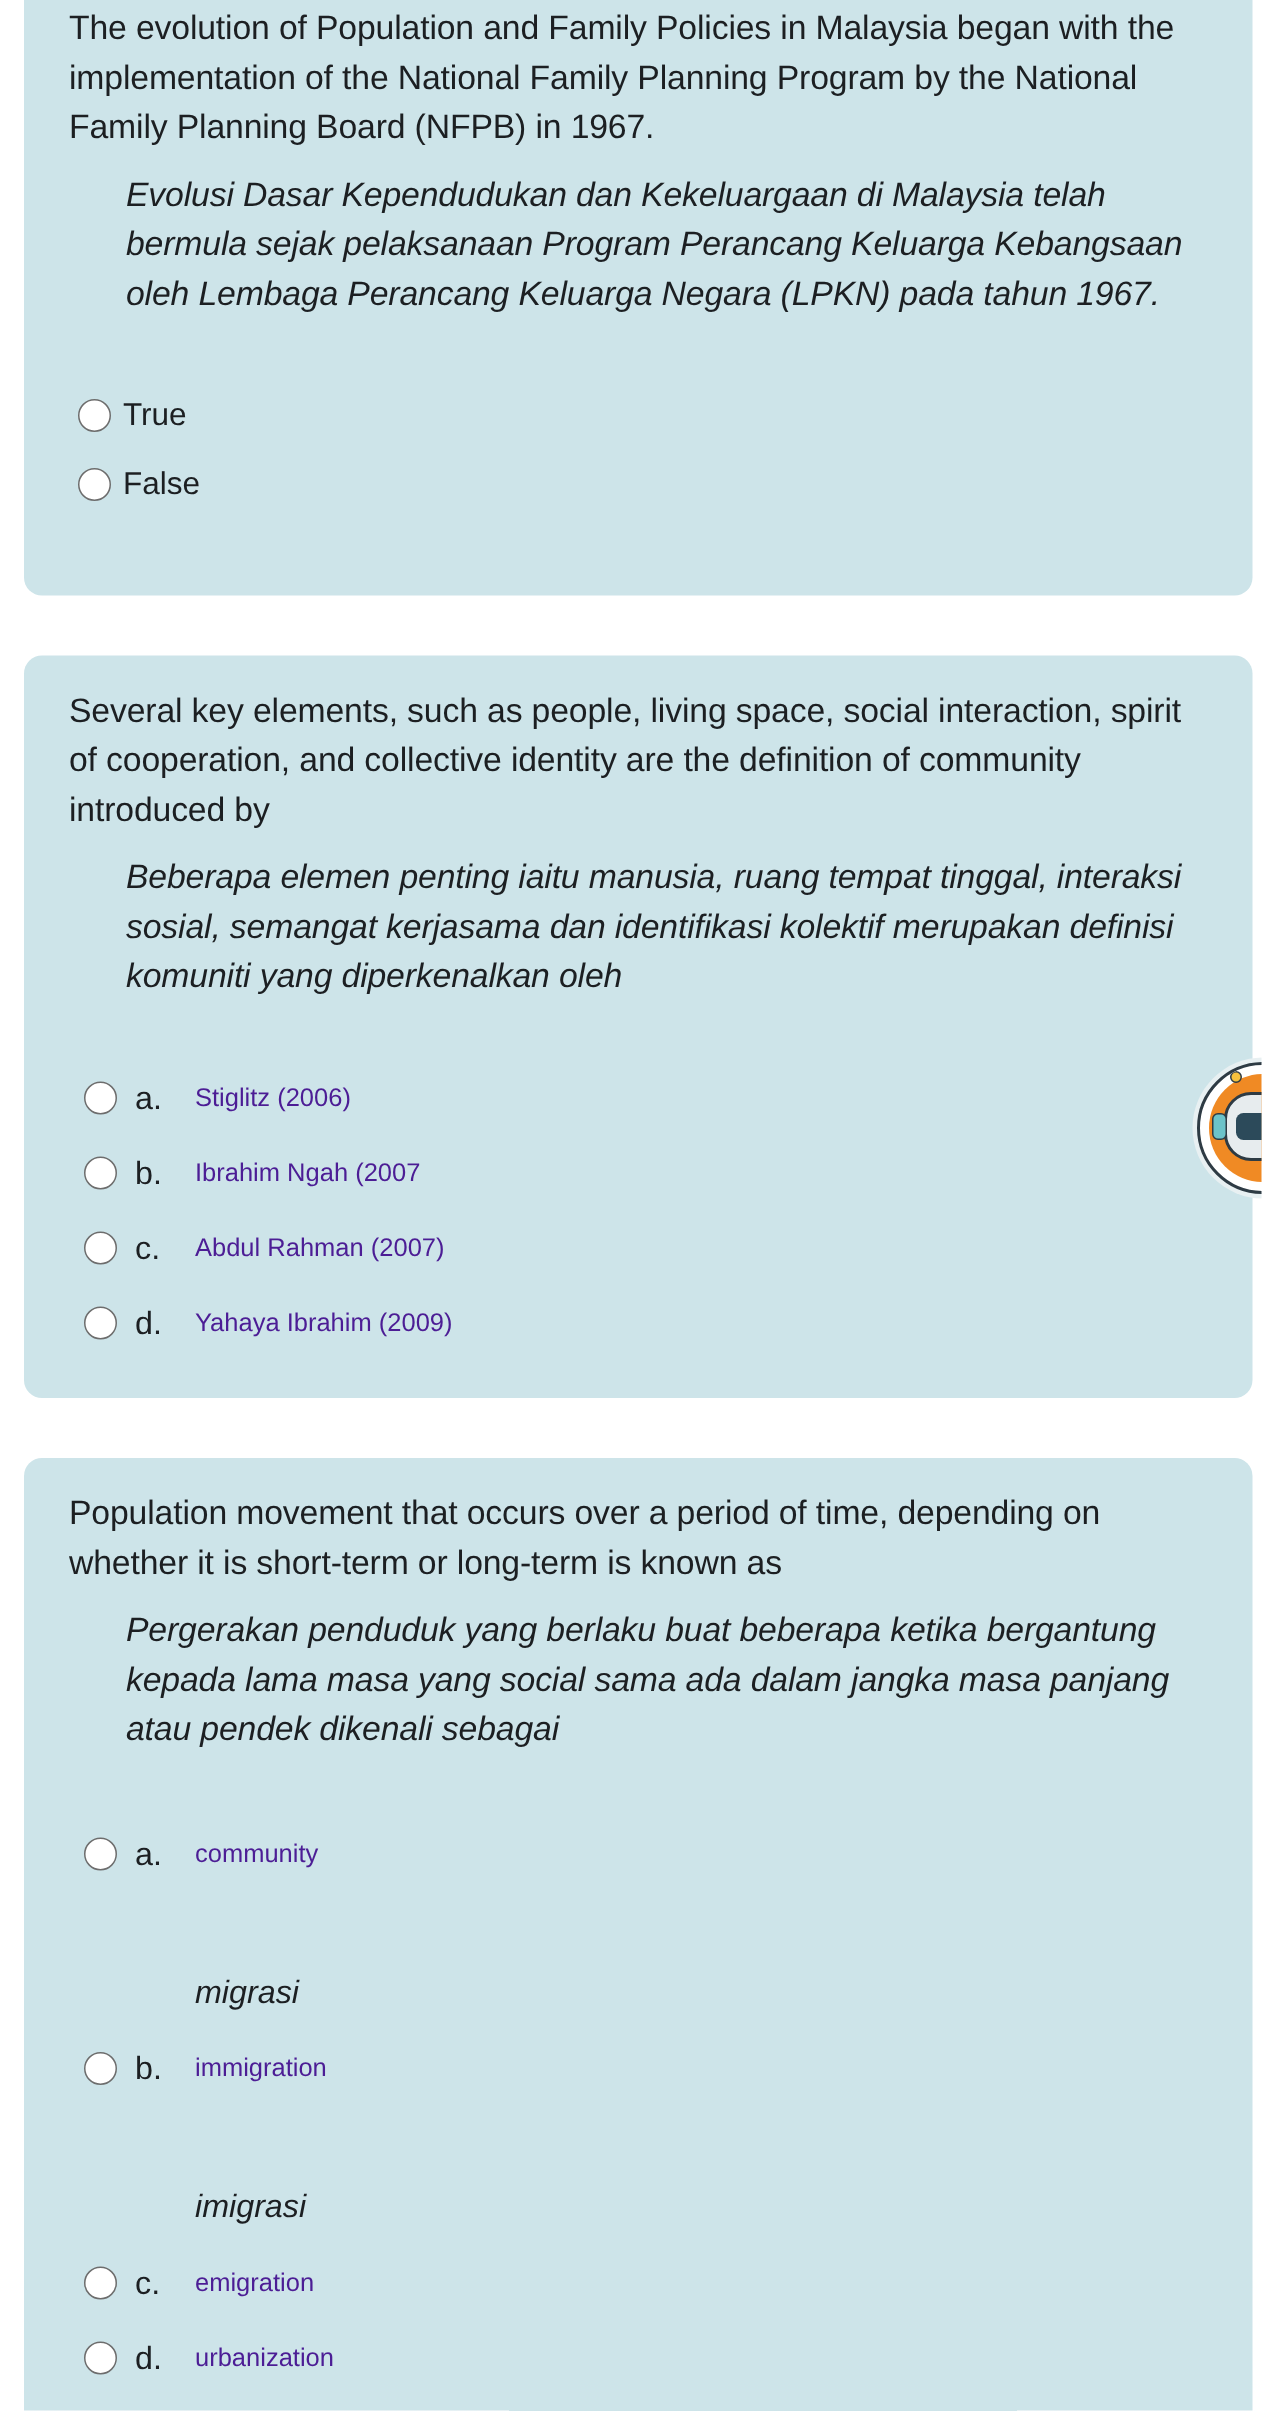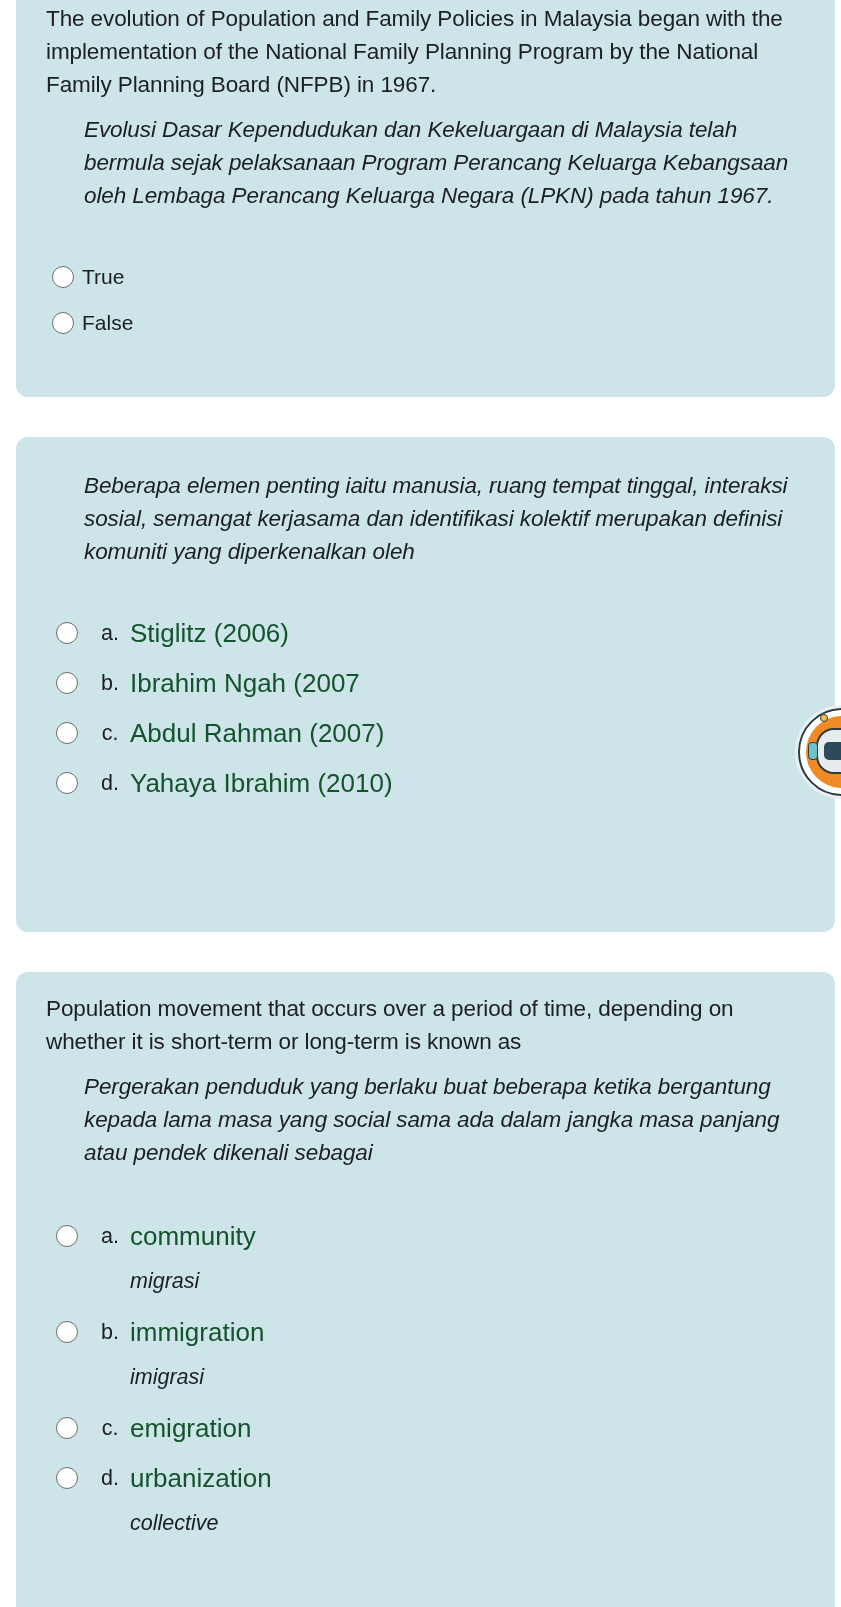--- a/index.html
+++ b/index.html
@@ -42,44 +42,44 @@
     color: #1c1f22;
     margin-top: 12px;
     margin-left: 38px;
   }
   .options { margin-top: 42px; }
   .opt {
     display: flex;
     align-items: center;
     height: 46px;
     cursor: pointer;
-    text-align: center;
   }
   .radio {
     width: 22px;
     height: 22px;
     border-radius: 50%;
     border: 1.6px solid #6d6d6d;
     background: #ffffff;
     flex: 0 0 auto;
   }
   .tf .radio { margin-left: 6px; margin-right: 8px; }
   .tf .opt-label { font-size: 21px; color: #1c1f22; }
 
   .mc .opt { height: 50px; }
   .mc .radio { margin-left: 10px; margin-right: 12px; }
   .opt-letter { width: 40px; font-size: 21.5px; color: #1c1f22; }
-  .opt-text { font-size: 26px; color: #14532d; }
+  .opt-text { font-size: 17px; color: #4c1d95; }
   .opt-sub {
     padding-left: 84px;
     font-size: 21.5px;
     font-style: italic;
     color: #1c1f22;
     height: 46px;
     line-height: 40px;
+    margin-top: 47px;
   }
   #card-2 .options { margin-top: 40px; }
   #card-3 .options { margin-top: 42px; }
   #card-3 .opt { height: 50px; }
 
   .bot {
     position: absolute;
     left: 798px;
     top: 708px;
     width: 88px;
@@ -143,41 +143,42 @@
         <span class="opt-label">True</span>
       </div>
       <div class="opt">
         <span class="radio"></span>
         <span class="opt-label">False</span>
       </div>
     </div>
   </section>
 
   <section class="card" id="card-2">
+    <p class="q-en">Several key elements, such as people, living space, social interaction, spirit of cooperation, and collective identity are the definition of community introduced by</p>
     <p class="q-ms">Beberapa elemen penting iaitu manusia, ruang tempat tinggal, interaksi sosial, semangat kerjasama dan identifikasi kolektif merupakan definisi komuniti yang diperkenalkan oleh</p>
     <div class="options mc">
       <div class="opt">
         <span class="radio"></span>
         <span class="opt-letter">a.</span>
         <span class="opt-text">Stiglitz (2006)</span>
       </div>
       <div class="opt">
         <span class="radio"></span>
         <span class="opt-letter">b.</span>
         <span class="opt-text">Ibrahim Ngah (2007</span>
       </div>
       <div class="opt">
         <span class="radio"></span>
         <span class="opt-letter">c.</span>
         <span class="opt-text">Abdul Rahman (2007)</span>
       </div>
       <div class="opt">
         <span class="radio"></span>
         <span class="opt-letter">d.</span>
-        <span class="opt-text">Yahaya Ibrahim (2010)</span>
+        <span class="opt-text">Yahaya Ibrahim (2009)</span>
       </div>
     </div>
   </section>
 
   <section class="card" id="card-3">
     <p class="q-en">Population movement that occurs over a period of time, depending on whether it is short-term or long-term is known as</p>
     <p class="q-ms">Pergerakan penduduk yang berlaku buat beberapa ketika bergantung kepada lama masa yang social sama ada dalam jangka masa panjang atau pendek dikenali sebagai</p>
     <div class="options mc">
       <div class="opt">
         <span class="radio"></span>

